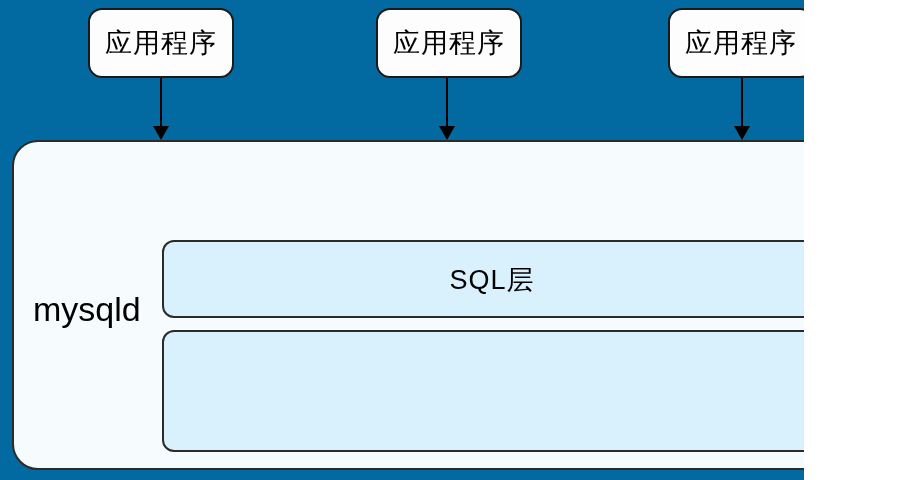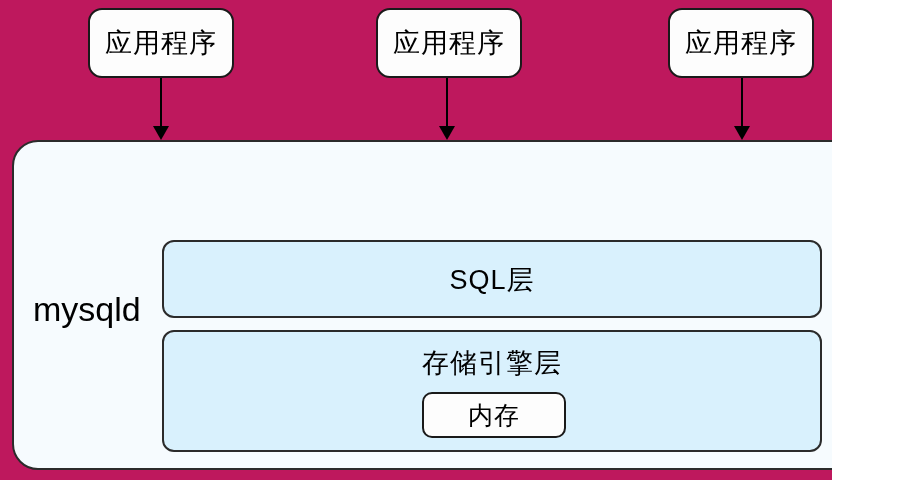--- a/index.html
+++ b/index.html
@@ -7,23 +7,22 @@
     padding: 0;
     background: #ffffff;
   }
   body {
     font-family: "Liberation Sans", "DejaVu Sans", sans-serif;
   }
   #canvas {
     position: relative;
     width: 804px;
     height: 480px;
-    background: #be185d;
+    background: #0369a1;
     overflow: hidden;
-    padding-left: 28px;
   }
 
   
   .app-box {
     position: absolute;
     box-sizing: border-box;
     background: #fdfdfd;
     border: 2px solid #1a1a1a;
     border-radius: 14px;
     display: flex;
@@ -168,19 +167,15 @@
 
   <div id="mysqld-container"></div>
   <div id="mysqld-label">mysqld</div>
 
 
   <div id="layer-sql" class="layer-box">
     <div class="layer-title">SQL层</div>
   </div>
 
   <div id="layer-storage" class="layer-box">
-    <div class="layer-title">存储引擎层</div>
-    <div id="sub-box-1" class="sub-box">
-      <span>内存</span>
-    </div>
   </div>
 
 </div>
 
 </body></html>

